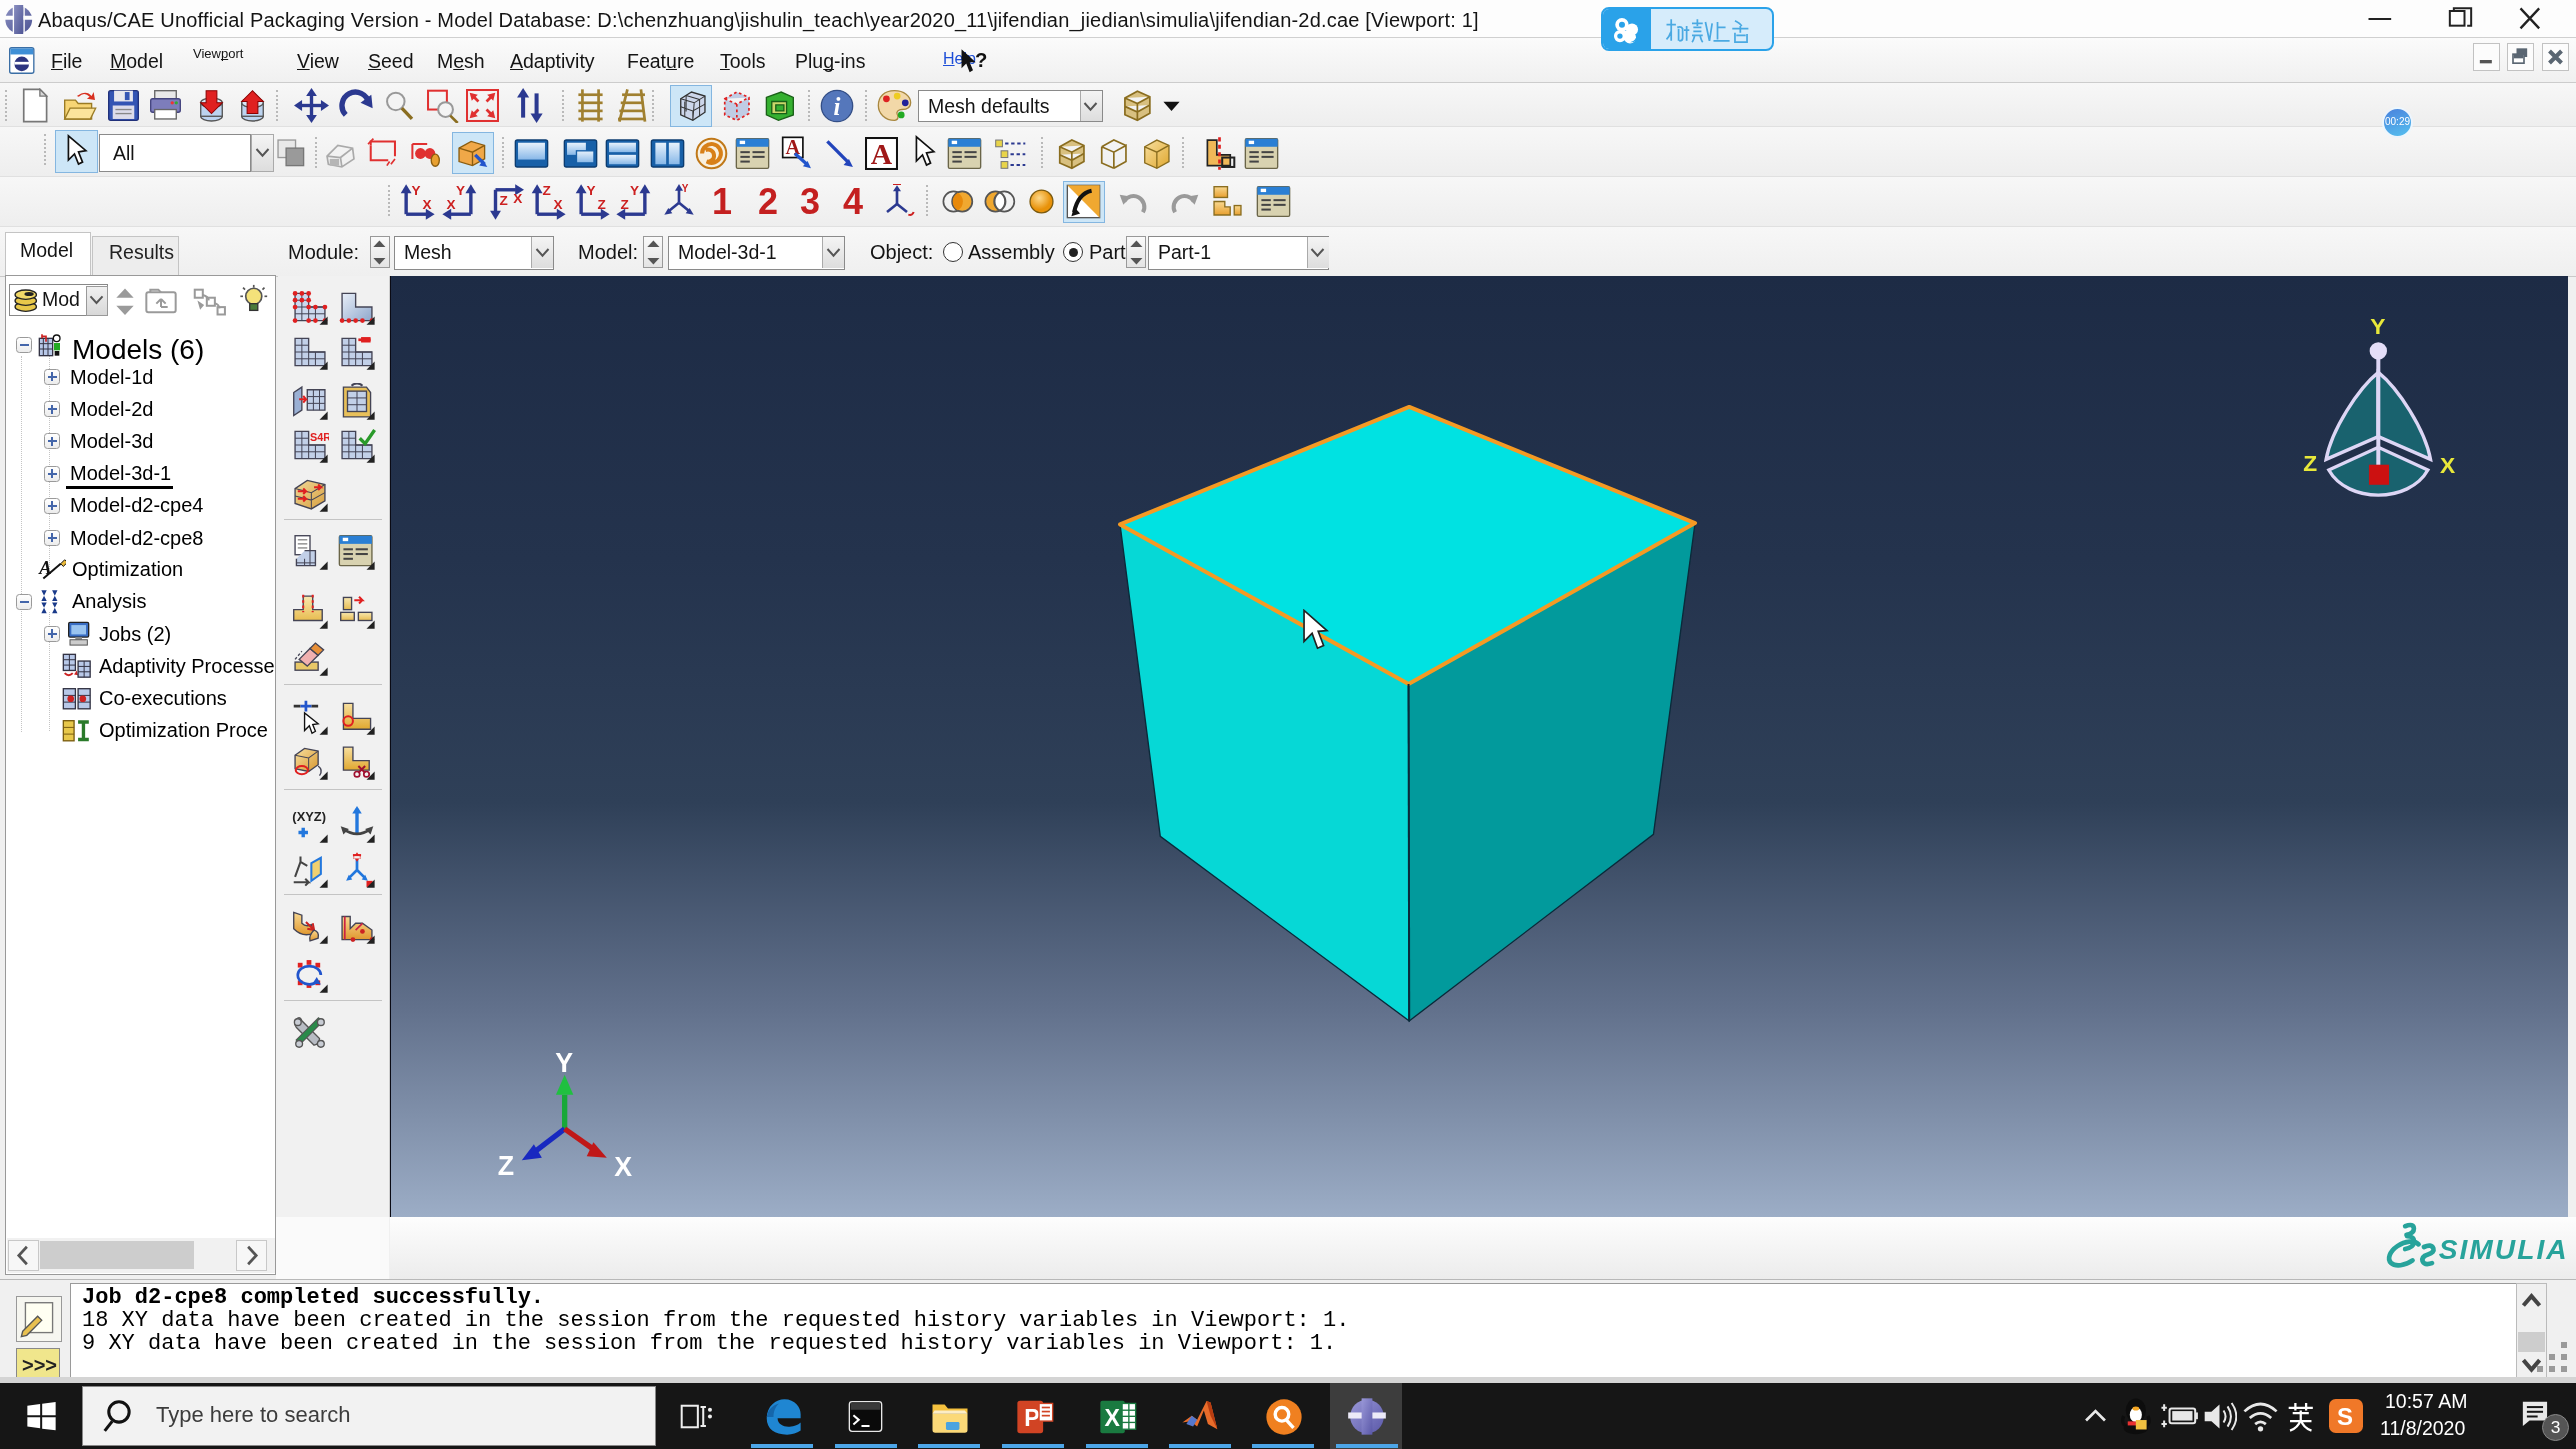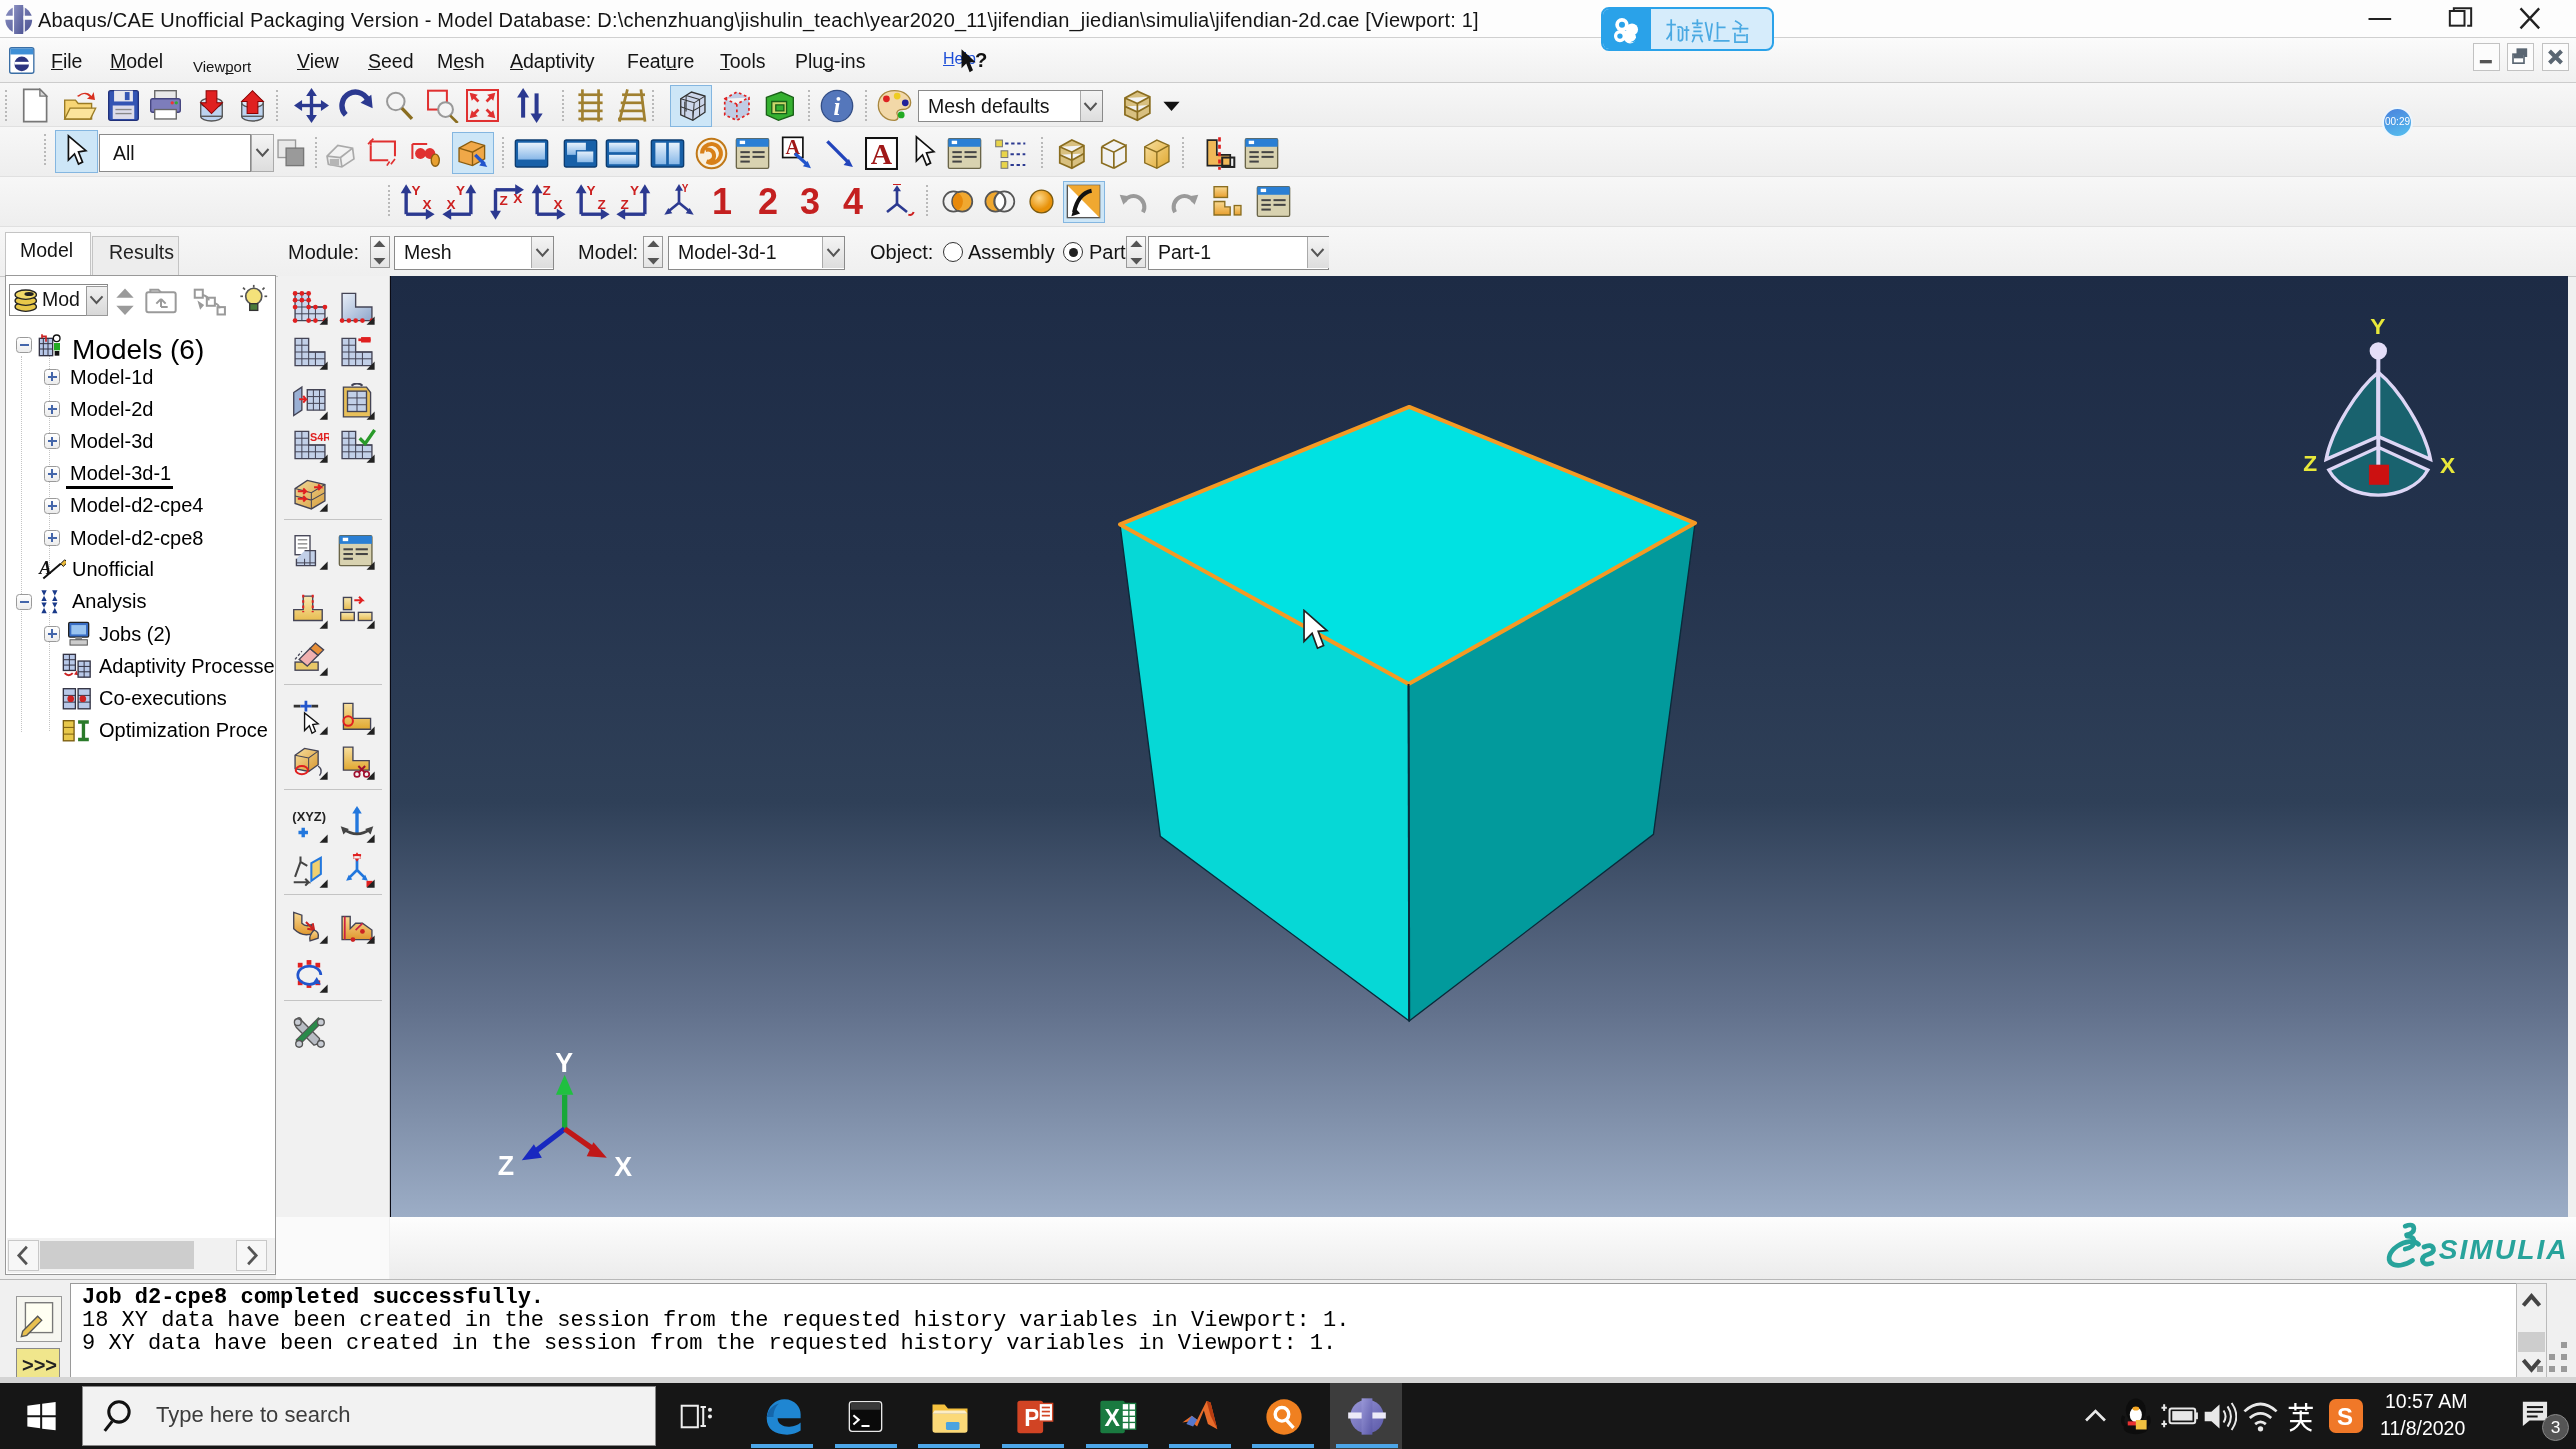--- a/index.html
+++ b/index.html
@@ -27,21 +27,21 @@
 </svg>
 <div style="position:absolute;left:0px;top:38px;width:2576px;height:45px;background:linear-gradient(#fbfbfb,#f0f0f0);border-bottom:0.7px solid #cccccc;"></div>
 <svg style="position:absolute;left:9.4px;top:47px;" width="25.5" height="27" viewBox="0 0 38 40">
 <rect x="1" y="1" width="36" height="38" rx="3" fill="#fff" stroke="#3a6ea5" stroke-width="2"></rect>
 <rect x="2" y="2" width="34" height="9" fill="#3f8fd6"></rect>
 <circle cx="19" cy="25" r="11" fill="#2d3580"></circle>
 <rect x="8" y="22" width="22" height="4" fill="#fff"></rect>
 </svg>
 <div style="position:absolute;left:51px;top:50px;font-family:Liberation Sans, sans-serif;font-size:19.5px;color:#141414;font-weight:normal;white-space:pre;"><span style="text-decoration:underline;text-decoration-skip-ink:none">F</span>ile</div>
 <div style="position:absolute;left:110px;top:50px;font-family:Liberation Sans, sans-serif;font-size:19.5px;color:#141414;font-weight:normal;white-space:pre;"><span style="text-decoration:underline;text-decoration-skip-ink:none">M</span>odel</div>
-<div style="position:absolute;left:193px;top:58px;font-family:Liberation Sans, sans-serif;font-size:15px;color:#141414;font-weight:normal;white-space:pre;">View<span style="text-decoration:underline;text-decoration-skip-ink:none">p</span>ort</div>
+<div style="position:absolute;left:193px;top:46px;font-family:Liberation Sans, sans-serif;font-size:13px;color:#141414;font-weight:normal;white-space:pre;">View<span style="text-decoration:underline;text-decoration-skip-ink:none">p</span>ort</div>
 <div style="position:absolute;left:297px;top:50px;font-family:Liberation Sans, sans-serif;font-size:19.5px;color:#141414;font-weight:normal;white-space:pre;"><span style="text-decoration:underline;text-decoration-skip-ink:none">V</span>iew</div>
 <div style="position:absolute;left:368px;top:50px;font-family:Liberation Sans, sans-serif;font-size:19.5px;color:#141414;font-weight:normal;white-space:pre;"><span style="text-decoration:underline;text-decoration-skip-ink:none">S</span>eed</div>
 <div style="position:absolute;left:437px;top:50px;font-family:Liberation Sans, sans-serif;font-size:19.5px;color:#141414;font-weight:normal;white-space:pre;">M<span style="text-decoration:underline;text-decoration-skip-ink:none">e</span>sh</div>
 <div style="position:absolute;left:510px;top:50px;font-family:Liberation Sans, sans-serif;font-size:19.5px;color:#141414;font-weight:normal;white-space:pre;"><span style="text-decoration:underline;text-decoration-skip-ink:none">A</span>daptivity</div>
 <div style="position:absolute;left:627px;top:50px;font-family:Liberation Sans, sans-serif;font-size:19.5px;color:#141414;font-weight:normal;white-space:pre;">Feat<span style="text-decoration:underline;text-decoration-skip-ink:none">u</span>re</div>
 <div style="position:absolute;left:720px;top:50px;font-family:Liberation Sans, sans-serif;font-size:19.5px;color:#141414;font-weight:normal;white-space:pre;"><span style="text-decoration:underline;text-decoration-skip-ink:none">T</span>ools</div>
 <div style="position:absolute;left:795px;top:50px;font-family:Liberation Sans, sans-serif;font-size:19.5px;color:#141414;font-weight:normal;white-space:pre;">Plu<span style="text-decoration:underline;text-decoration-skip-ink:none">g</span>-ins</div>
 <div style="position:absolute;left:898px;top:50px;font-family:Liberation Sans, sans-serif;font-size:16px;color:#1d4ed8;font-weight:normal;white-space:pre;margin-left:45px;"><span style="text-decoration:underline;text-decoration-skip-ink:none">H</span>elp</div>
 <svg style="position:absolute;left:956px;top:48px;" width="34" height="27" viewBox="0 0 50 40">
     <path d="M8,2 L8,30 L15,23 L20,36 L25,33 L20,21 L29,21 Z" fill="#111"></path>
@@ -654,21 +654,21 @@
 <div style="position:absolute;left:70px;top:494px;font-family:Liberation Sans, sans-serif;font-size:20px;color:#000;font-weight:normal;white-space:pre;">Model-d2-cpe4</div>
 <div style="position:absolute;left:44px;top:530px;width:16px;height:16px;background:linear-gradient(#fff,#ececec);border:1.3px solid #9a9a9a;border-radius:3.4px;"></div>
 <div style="position:absolute;left:48px;top:537px;width:9.4px;height:2px;background:#4466aa;"></div>
 <div style="position:absolute;left:51px;top:533px;width:2px;height:9.4px;background:#4466aa;"></div>
 <div style="position:absolute;left:70px;top:527px;font-family:Liberation Sans, sans-serif;font-size:20px;color:#000;font-weight:normal;white-space:pre;">Model-d2-cpe8</div>
 <svg style="position:absolute;left:38px;top:557px;" width="28" height="25.5" viewBox="0 0 42 38">
     <text x="2" y="26" font-size="28" font-weight="bold" font-style="italic" fill="#111" font-family="Liberation Serif">A</text>
     <line x1="8" y1="32" x2="34" y2="10" stroke="#111" stroke-width="3"></line>
     <path d="M34,10 l6,-6 4,4 -6,6 z" fill="#e8b838" stroke="#111" stroke-width="1.5"></path>
   </svg>
-<div style="position:absolute;left:72px;top:558px;font-family:Liberation Sans, sans-serif;font-size:20px;color:#000;font-weight:normal;white-space:pre;">Unofficial</div>
+<div style="position:absolute;left:72px;top:558px;font-family:Liberation Sans, sans-serif;font-size:20px;color:#000;font-weight:normal;white-space:pre;">Optimization</div>
 <div style="position:absolute;left:16px;top:594px;width:16px;height:16px;background:linear-gradient(#fff,#ececec);border:1.3px solid #9a9a9a;border-radius:3.4px;"></div>
 <div style="position:absolute;left:19.5px;top:601px;width:9.4px;height:2px;background:#4466aa;"></div>
 <svg style="position:absolute;left:36px;top:589px;" width="25.5" height="25.5" viewBox="0 0 38 38">
     <g fill="#1a3a8a">
       <path d="M8,2 h8 l-4,8 z M8,18 h8 l-4,-8 z M8,20 h8 l-4,8 z M8,36 h8 l-4,-8 z"></path>
       <path d="M24,2 h8 l-4,8 z M24,18 h8 l-4,-8 z M24,20 h8 l-4,8 z M24,36 h8 l-4,-8 z"></path>
     </g>
   </svg>
 <div style="position:absolute;left:72px;top:590px;font-family:Liberation Sans, sans-serif;font-size:20px;color:#000;font-weight:normal;white-space:pre;">Analysis</div>
 <div style="position:absolute;left:44px;top:626px;width:16px;height:16px;background:linear-gradient(#fff,#ececec);border:1.3px solid #9a9a9a;border-radius:3.4px;"></div>

